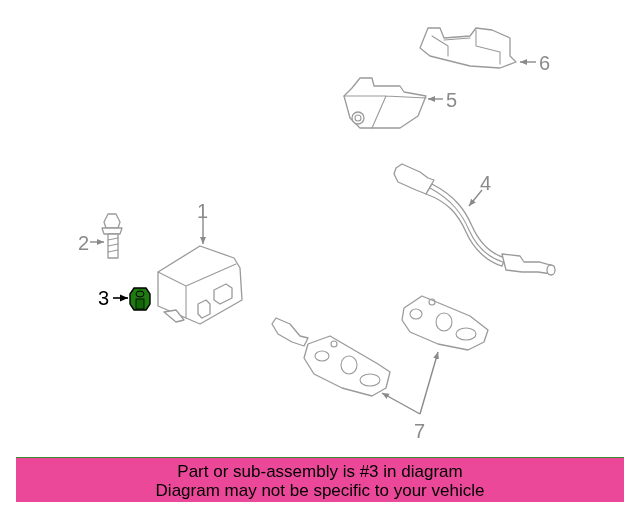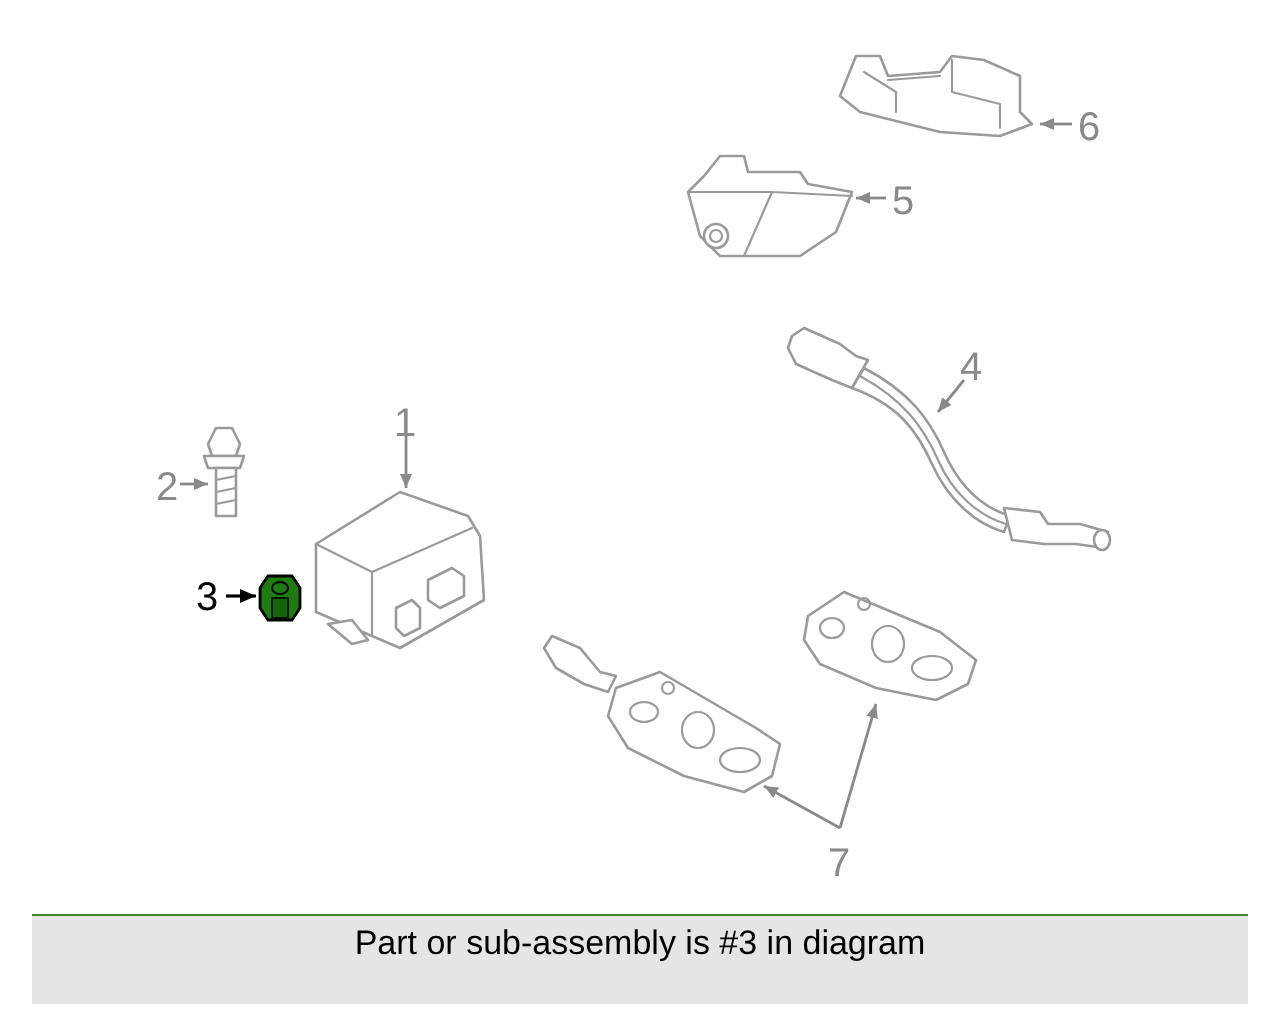--- a/index.html
+++ b/index.html
@@ -4,21 +4,21 @@
   <style>
     html, body { margin:0; padding:0; background:#ffffff; }
     body { width:640px; height:512px; position:relative; overflow:hidden; font-family:"Liberation Sans", sans-serif; }
     #diagram { position:absolute; left:0; top:0; width:640px; height:512px; }
     .callout { font-family:"Liberation Sans", sans-serif; font-size:20px; fill:#8a8a8a; }
     .callout-active { fill:#000000; }
     .part { fill:#ffffff; stroke:#9a9a9a; stroke-width:1.3; stroke-linejoin:round; stroke-linecap:round; }
     .detail { fill:none; stroke:#9a9a9a; stroke-width:1.1; stroke-linecap:round; stroke-linejoin:round; }
     .leader { stroke:#8a8a8a; stroke-width:1.4; fill:none; }
     .leader-active { stroke:#000000; stroke-width:1.6; fill:none; }
-    #banner { position:absolute; left:16px; top:457px; width:608px; height:45px; background:#e5e5e5; border-top:1px solid #3c8a2c; box-sizing:border-box; text-align:center; color:#000; font-size:17px; line-height:19px; padding-top:4px; }
+    #banner { position:absolute; left:16px; top:457px; width:608px; height:45px; background:#ec4899; border-top:1px solid #3c8a2c; box-sizing:border-box; text-align:center; color:#000; font-size:17px; line-height:19px; padding-top:4px; }
     #banner div { white-space:nowrap; }
   </style>
 </head>
 <body>
 
 <svg id="diagram" viewBox="0 0 640 512" xmlns="http://www.w3.org/2000/svg">
   <defs>
     <marker id="arrG" markerWidth="8" markerHeight="8" refX="7" refY="4" orient="auto" markerUnits="userSpaceOnUse">
       <path d="M0,1 L7,4 L0,7 Z" fill="#8a8a8a"></path>
     </marker>
@@ -93,13 +93,14 @@
     <ellipse class="detail" cx="466" cy="334" rx="10" ry="6"></ellipse>
     <circle class="detail" cx="432" cy="302" r="3"></circle>
     <line class="leader" x1="420" y1="414" x2="382" y2="393" marker-end="url(#arrG)"></line>
     <line class="leader" x1="420" y1="414" x2="438" y2="352" marker-end="url(#arrG)"></line>
     <text class="callout" x="414" y="438">7</text>
   </g>
 </svg>
 
 <div id="banner">
   <div>Part or sub-assembly is #3 in diagram</div>
+  <div>Diagram may not be specific to your vehicle</div>
 </div>
 
 </body></html>

